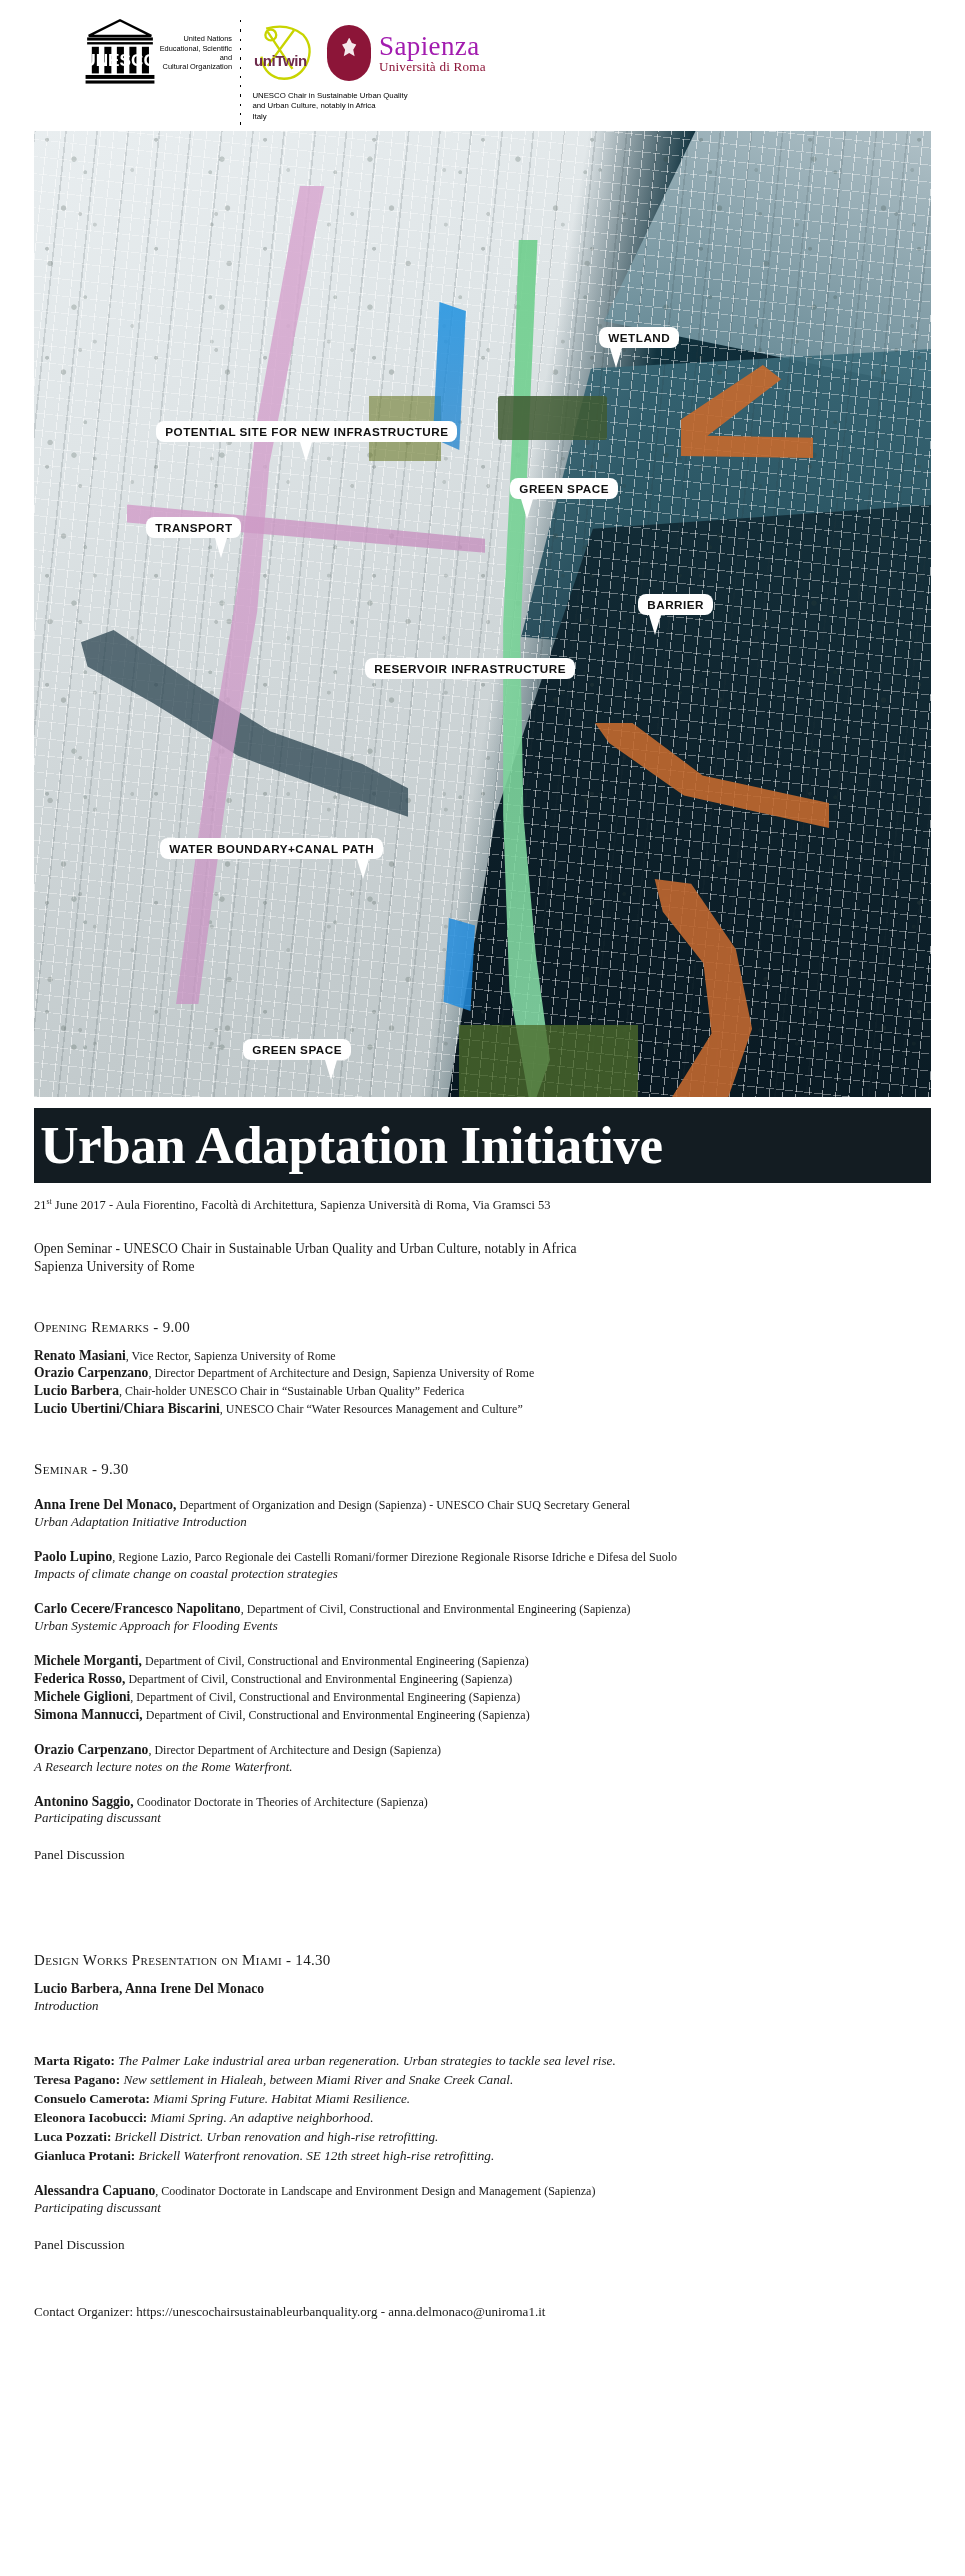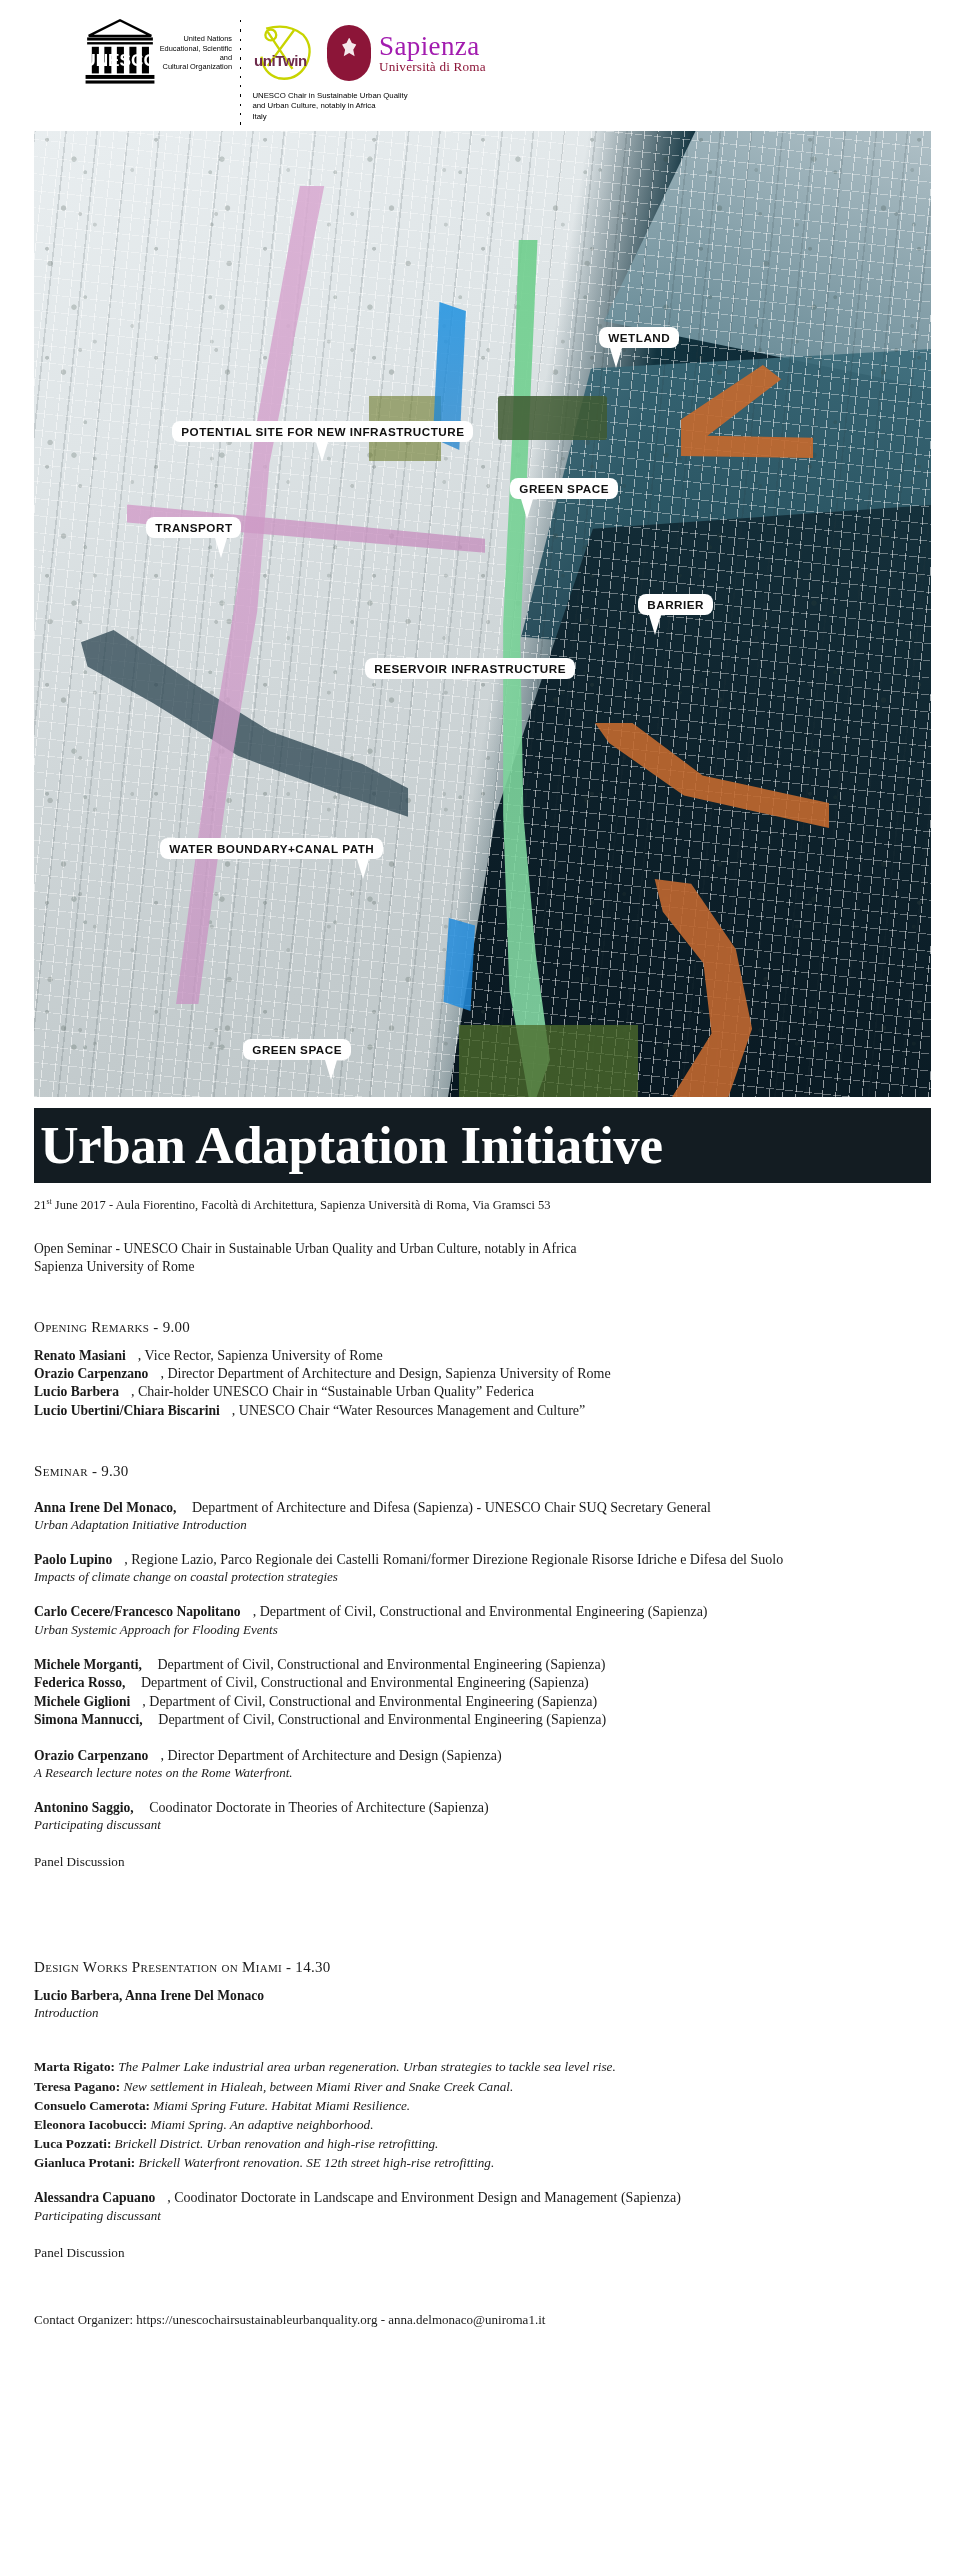--- a/index.html
+++ b/index.html
@@ -312,21 +312,21 @@
     letter-spacing: 0.3px;
     margin-top: 42px;
     margin-bottom: 9.3px;
   }
   .sec-head.tight { margin-top: 39px; }
   .person {
     font-size: 13.2px;
     line-height: 1.32;
   }
   .person .nm { font-weight: 700; font-size: 13.6px; }
-  .person .role { font-size: 14px; padding-left: 12px; }
+  .person .role { font-size: 12px; }
   .talk {
     font-style: italic;
     font-size: 13px;
     line-height: 1.3;
   }
   .blk { margin-top: 17px; }
   .plain { font-size: 13.2px; margin-top: 20px; }
   .work { font-size: 13.2px; line-height: 1.45; }
   .work .nm { font-weight: 700; }
   .work .ttl { font-style: italic; }
@@ -414,21 +414,21 @@
   <div class="ov ov-greenblob2"></div>
   <div class="ov ov-greenblob3"></div>
   <div class="ov ov-reservoir"></div>
   <div class="ov ov-reservoir2"></div>
   <div class="ov ov-barrier-top"></div>
   <div class="ov ov-barrier-mid"></div>
   <div class="ov ov-barrier-bot"></div>
 
   <div id="map-labels">
       <div class="maplabel tail-l" style="left: 565px; top: 196px;">WETLAND</div>
-      <div class="maplabel tail-c" style="left: 138px; top: 290px;">POTENTIAL SITE FOR NEW INFRASTRUCTURE</div>
+      <div class="maplabel tail-c" style="left: 122px; top: 290px;">POTENTIAL SITE FOR NEW INFRASTRUCTURE</div>
       <div class="maplabel tail-l" style="left: 476px; top: 347px;">GREEN SPACE</div>
       <div class="maplabel tail-r" style="left: 112px; top: 386px;">TRANSPORT</div>
       <div class="maplabel tail-l" style="left: 604px; top: 463px;">BARRIER</div>
       <div class="maplabel no-tail" style="left: 331px; top: 527px;">RESERVOIR INFRASTRUCTURE</div>
       <div class="maplabel tail-r" style="left: 126px; top: 707px;">WATER BOUNDARY+CANAL PATH</div>
       <div class="maplabel tail-r" style="left: 209px; top: 908px;">GREEN SPACE</div>
     </div>
 </div>
 
 <div class="title-band">
@@ -448,21 +448,21 @@
   <div id="opening-people">
       <div class="person"><span class="nm">Renato Masiani</span><span class="role">, Vice Rector, Sapienza University of Rome</span></div>
       <div class="person"><span class="nm">Orazio Carpenzano</span><span class="role">, Director Department of Architecture and Design, Sapienza University of Rome</span></div>
       <div class="person"><span class="nm">Lucio Barbera</span><span class="role">, Chair-holder UNESCO Chair in “Sustainable Urban Quality” Federica</span></div>
       <div class="person"><span class="nm">Lucio Ubertini/Chiara Biscarini</span><span class="role">, UNESCO Chair “Water Resources Management and Culture”</span></div>
     </div>
 
   <div class="sec-head">Seminar - 9.30</div>
   <div id="seminar-entries">
       <div class="blk">
-        <div class="person"><span class="nm">Anna Irene Del Monaco,</span><span class="role"> Department of Architecture and Difesa (Sapienza) - UNESCO Chair SUQ Secretary General</span></div>
+        <div class="person"><span class="nm">Anna Irene Del Monaco,</span><span class="role"> Department of Organization and Design (Sapienza) - UNESCO Chair SUQ Secretary General</span></div>
         <div class="talk">Urban Adaptation Initiative Introduction</div>
       </div>
       <div class="blk">
         <div class="person"><span class="nm">Paolo Lupino</span><span class="role">, Regione Lazio, Parco Regionale dei Castelli Romani/former Direzione Regionale Risorse Idriche e Difesa del Suolo</span></div>
         <div class="talk">Impacts of climate change on coastal protection strategies</div>
       </div>
       <div class="blk">
         <div class="person"><span class="nm">Carlo Cecere/Francesco Napolitano</span><span class="role">, Department of Civil, Constructional and Environmental Engineering (Sapienza)</span></div>
         <div class="talk">Urban Systemic Approach for Flooding Events</div>
       </div>

